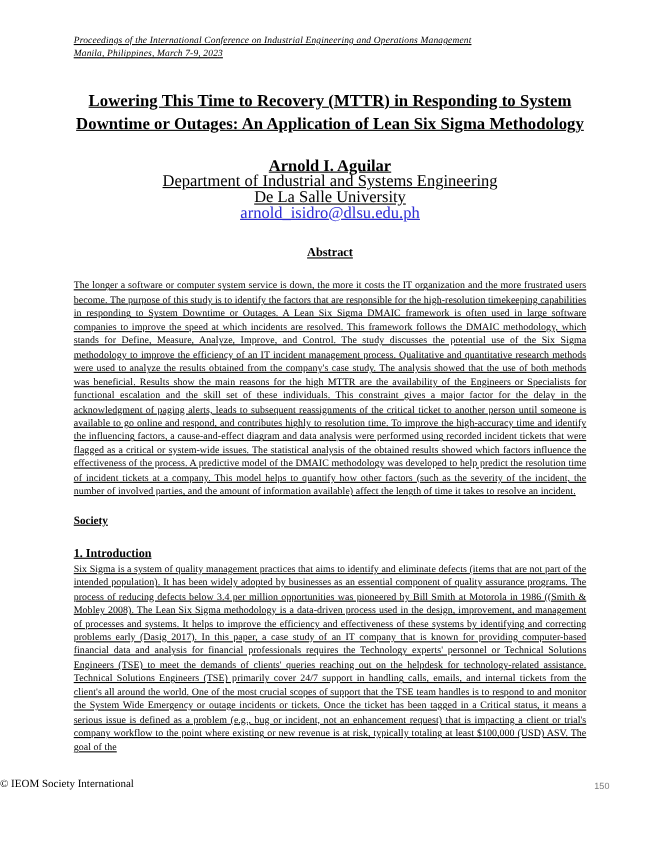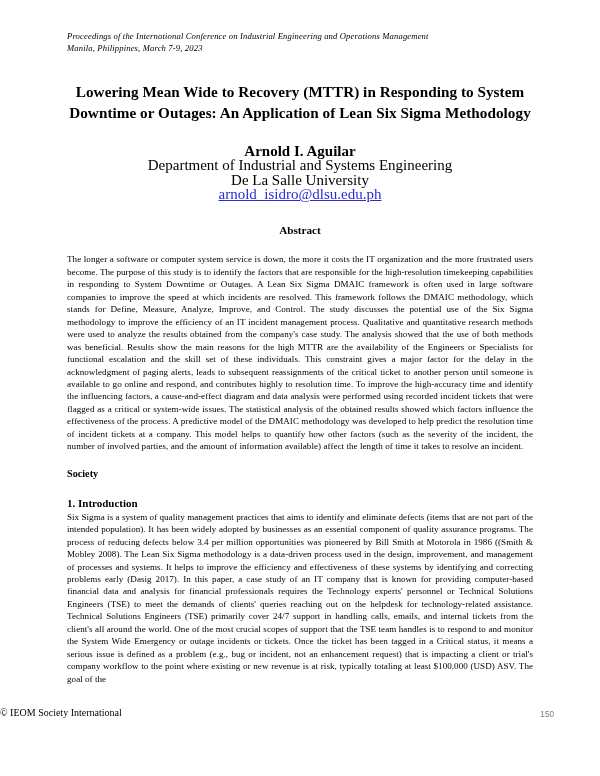--- a/index.html
+++ b/index.html
@@ -15,20 +15,21 @@
     font-family: "Liberation Serif", "DejaVu Serif", serif;
     color: #000000;
     -webkit-font-smoothing: antialiased;
   }
   .page {
     position: relative;
     width: 600px;
     height: 592px;
     box-sizing: border-box;
     padding: 30px 67px 0 67px;
+    text-decoration: underline;
   }
 
   
   .conf-header {
     font-style: italic;
     font-size: 8.6px;
     line-height: 12.4px;
     letter-spacing: 0.15px;
     color: #000;
     margin: 0 0 0 0;
@@ -129,21 +130,21 @@
 </head>
 <body>
 
 <div class="page">
 
   <div class="conf-header">
     <div>Proceedings of the International Conference on Industrial Engineering and Operations Management</div>
     <div>Manila, Philippines, March 7-9, 2023</div>
   </div>
 
-  <h1 class="paper-title">Lowering Mean Wide to Recovery (MTTR) in Responding to System Downtime or Outages: An Application of Lean Six Sigma Methodology</h1>
+  <h1 class="paper-title">Lowering This Time to Recovery (MTTR) in Responding to System Downtime or Outages: An Application of Lean Six Sigma Methodology</h1>
 
   <div class="author-block">
     <div class="author-name">Arnold I. Aguilar</div>
     <div>Department of Industrial and Systems Engineering</div>
     <div>De La Salle University</div>
     <div><span class="author-email">arnold_isidro@dlsu.edu.ph</span></div>
   </div>
 
   <div class="abstract-heading">Abstract</div>
   <p class="abstract-body">The longer a software or computer system service is down, the more it costs the IT organization and the more frustrated users become. The purpose of this study is to identify the factors that are responsible for the high-resolution timekeeping capabilities in responding to System Downtime or Outages. A Lean Six Sigma DMAIC framework is often used in large software companies to improve the speed at which incidents are resolved. This framework follows the DMAIC methodology, which stands for Define, Measure, Analyze, Improve, and Control. The study discusses the potential use of the Six Sigma methodology to improve the efficiency of an IT incident management process. Qualitative and quantitative research methods were used to analyze the results obtained from the company's case study. The analysis showed that the use of both methods was beneficial. Results show the main reasons for the high MTTR are the availability of the Engineers or Specialists for functional escalation and the skill set of these individuals. This constraint gives a major factor for the delay in the acknowledgment of paging alerts, leads to subsequent reassignments of the critical ticket to another person until someone is available to go online and respond, and contributes highly to resolution time. To improve the high-accuracy time and identify the influencing factors, a cause-and-effect diagram and data analysis were performed using recorded incident tickets that were flagged as a critical or system-wide issues. The statistical analysis of the obtained results showed which factors influence the effectiveness of the process. A predictive model of the DMAIC methodology was developed to help predict the resolution time of incident tickets at a company. This model helps to quantify how other factors (such as the severity of the incident, the number of involved parties, and the amount of information available) affect the length of time it takes to resolve an incident.</p>

